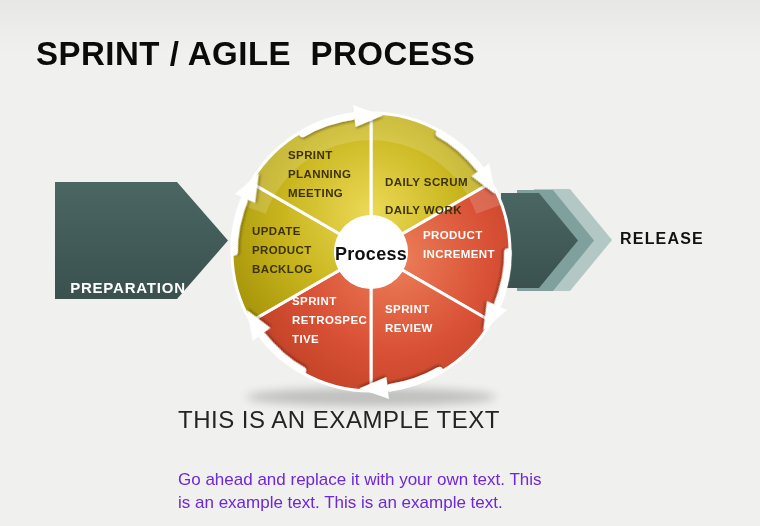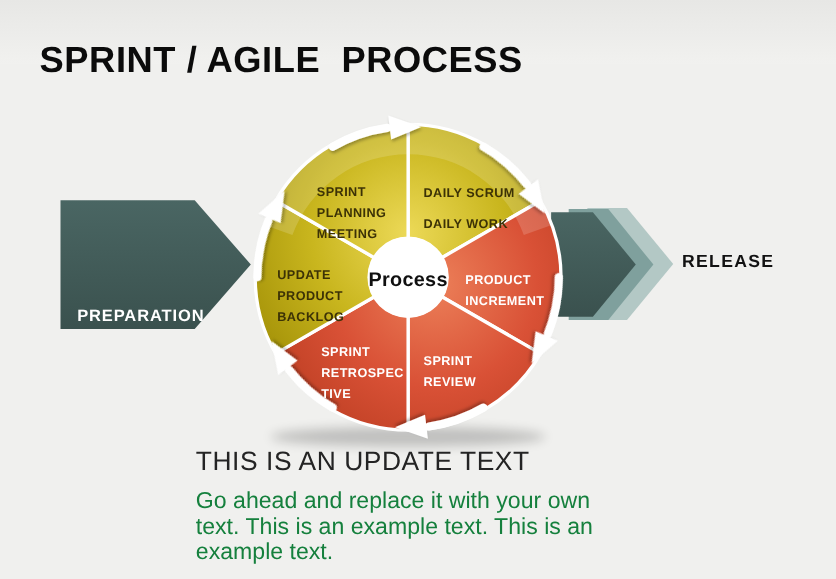--- a/index.html
+++ b/index.html
@@ -12,31 +12,31 @@
     background:linear-gradient(rgba(255,255,255,0), #fbfbfa);z-index:1;}
   .floor-line{position:absolute;left:0;top:309;width:760px;height:2px;background:#d2d2d0;z-index:1;}
   .floor-below{position:absolute;left:0;top:311;width:760px;height:58px;
     background:linear-gradient(#e7e7e5, #f1f1ef);z-index:1;}
   .slide-title{
     position:absolute;left:36px;top:13px;z-index:3;
     font-weight:800;font-size:33px;letter-spacing:.5px;color:#0b0b0b;white-space:pre;
   }
   #diagram-svg{position:absolute;left:0;top:0;z-index:2;}
   .overlay-label{position:absolute;z-index:3;}
-  .seg-label{white-space:pre-line;font-weight:600;font-size:11.5px;line-height:19px;letter-spacing:.4px;margin-top:20px;}
+  .seg-label{white-space:pre-line;font-weight:600;font-size:11.5px;line-height:19px;letter-spacing:.4px;}
   .seg-dark{color:#3c3206;}
   .seg-white{color:#ffffff;}
   .seg-daily{line-height:28px;}
   .process-label{left:326px;top:244px;width:90px;text-align:center;
     font-weight:700;font-size:18px;color:#101010;letter-spacing:.3px;}
   .preparation-label{left:60px;top:233px;width:136px;text-align:center;
     font-weight:700;font-size:15px;letter-spacing:.8px;color:#ffffff;margin-top:46px;}
   .release-label{left:620px;top:230px;font-weight:700;font-size:16px;letter-spacing:1.2px;color:#121212;}
   .example-heading{left:178px;top:406px;font-weight:400;font-size:24px;letter-spacing:.5px;color:#242424;}
-  .example-body{left:178px;top:444px;width:378px;font-size:21px;line-height:23px;color:#15803d;}
+  .example-body{left:178px;top:468px;width:378px;font-size:17px;line-height:23px;color:#6d28d9;}
 </style>
 </head>
 <body>
 
 <div class="floor-sheen"></div>
 <div class="floor-line"></div>
 <div class="floor-below"></div>
 
 <h1 class="slide-title">SPRINT / AGILE  PROCESS</h1>
 
@@ -109,31 +109,31 @@
     <g transform="translate(371,252) rotate(300)" filter="url(#arrowShadow)">
       <path d="M -68.5 -118.6 A 137 137 0 0 1 -19.1 -135.7" fill="none" stroke="#ffffff" stroke-width="7.5" stroke-linecap="round"></path>
       <polygon points="-15.4,-125.1 -18,-146.9 11.9,-136.5" fill="#ffffff"></polygon>
     </g>
   </g>
 </svg>
 
 <div class="overlay-label seg-label seg-dark" style="left:288px;top:146px;">SPRINT
 PLANNING
 MEETING</div>
-<div class="overlay-label seg-label seg-dark seg-daily" style="left:385px;top:142px;">DAILY SCRUM
+<div class="overlay-label seg-label seg-dark seg-daily" style="left:385px;top:168px;">DAILY SCRUM
 DAILY WORK</div>
 <div class="overlay-label seg-label seg-white" style="left:423px;top:226px;">PRODUCT
 INCREMENT</div>
 <div class="overlay-label seg-label seg-white" style="left:385px;top:300px;">SPRINT
 REVIEW</div>
 <div class="overlay-label seg-label seg-white" style="left:292px;top:292px;">SPRINT
 RETROSPEC
 TIVE</div>
 <div class="overlay-label seg-label seg-dark" style="left:252px;top:222px;">UPDATE
 PRODUCT
 BACKLOG</div>
 
 <div class="overlay-label process-label">Process</div>
 <div class="overlay-label preparation-label">PREPARATION</div>
 <div class="overlay-label release-label">RELEASE</div>
 
-<div class="overlay-label example-heading">THIS IS AN UPDATE TEXT</div>
+<div class="overlay-label example-heading">THIS IS AN EXAMPLE TEXT</div>
 <div class="overlay-label example-body">Go ahead and replace it with your own text. This is an example text. This is an example text.</div>
 
 </body></html>

